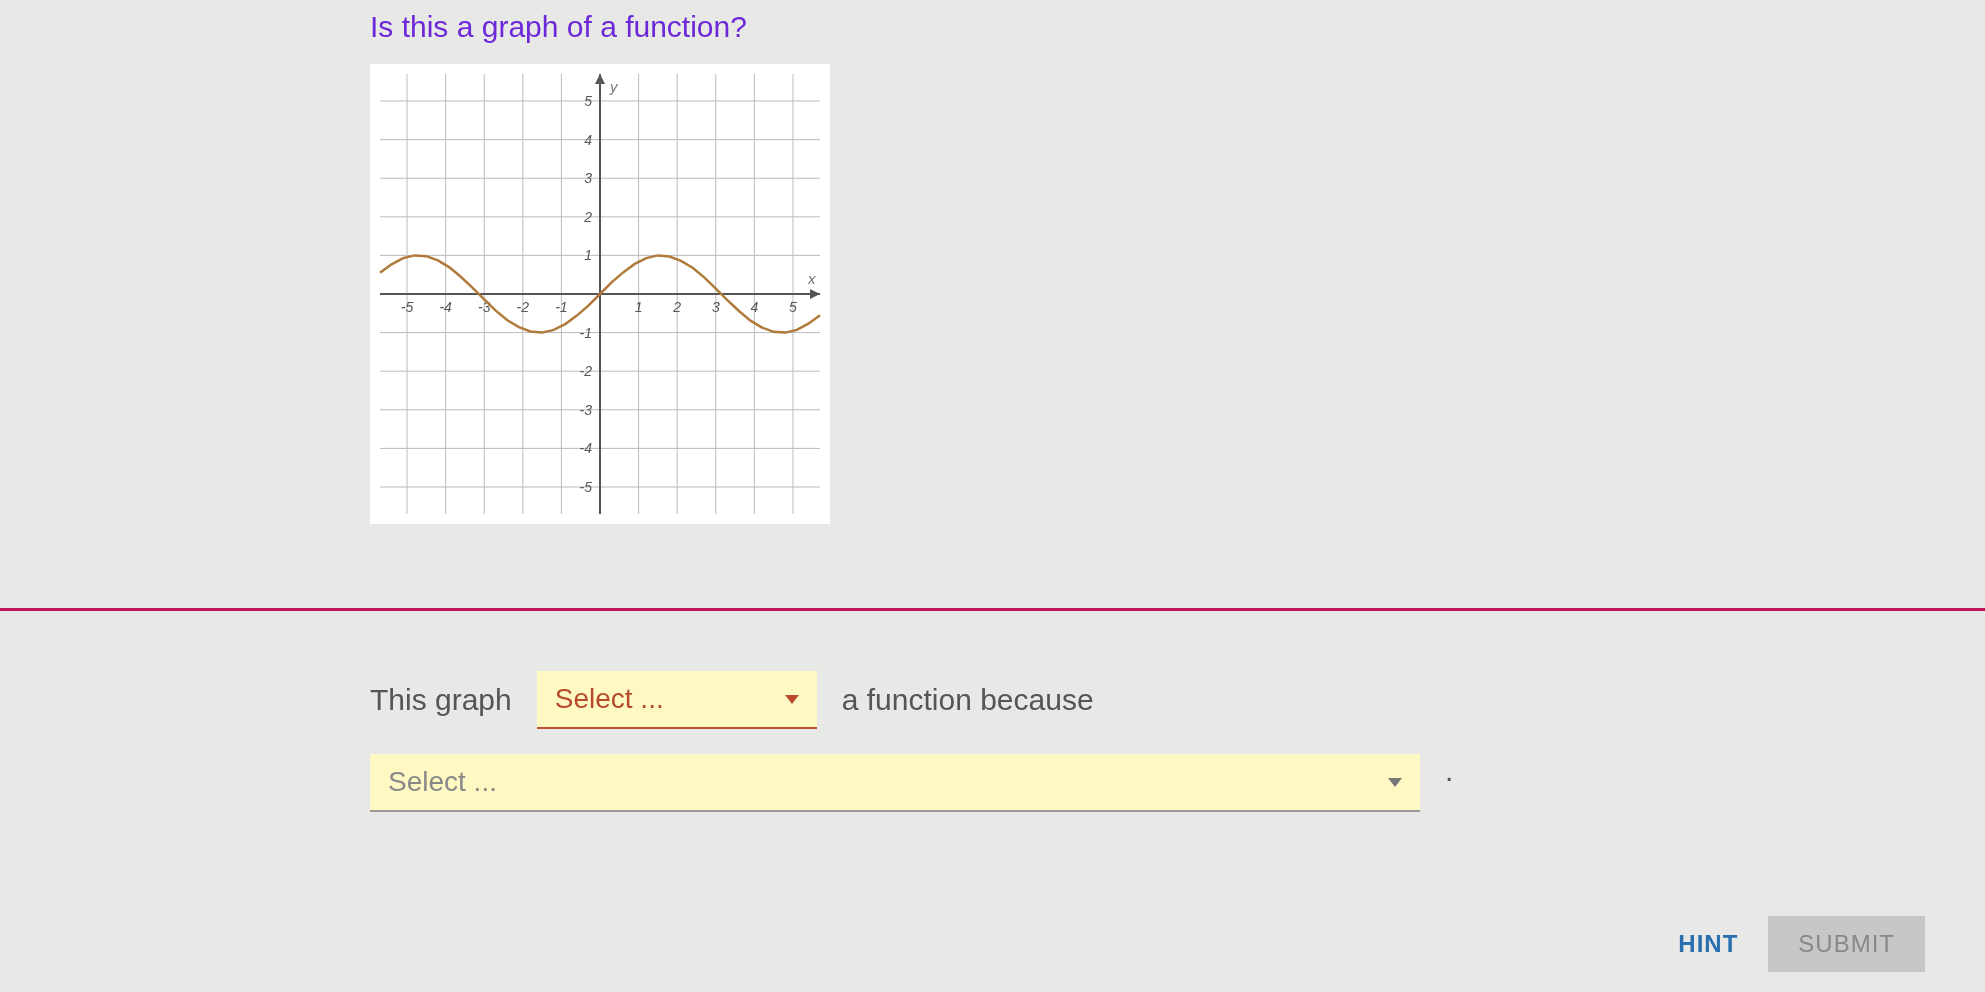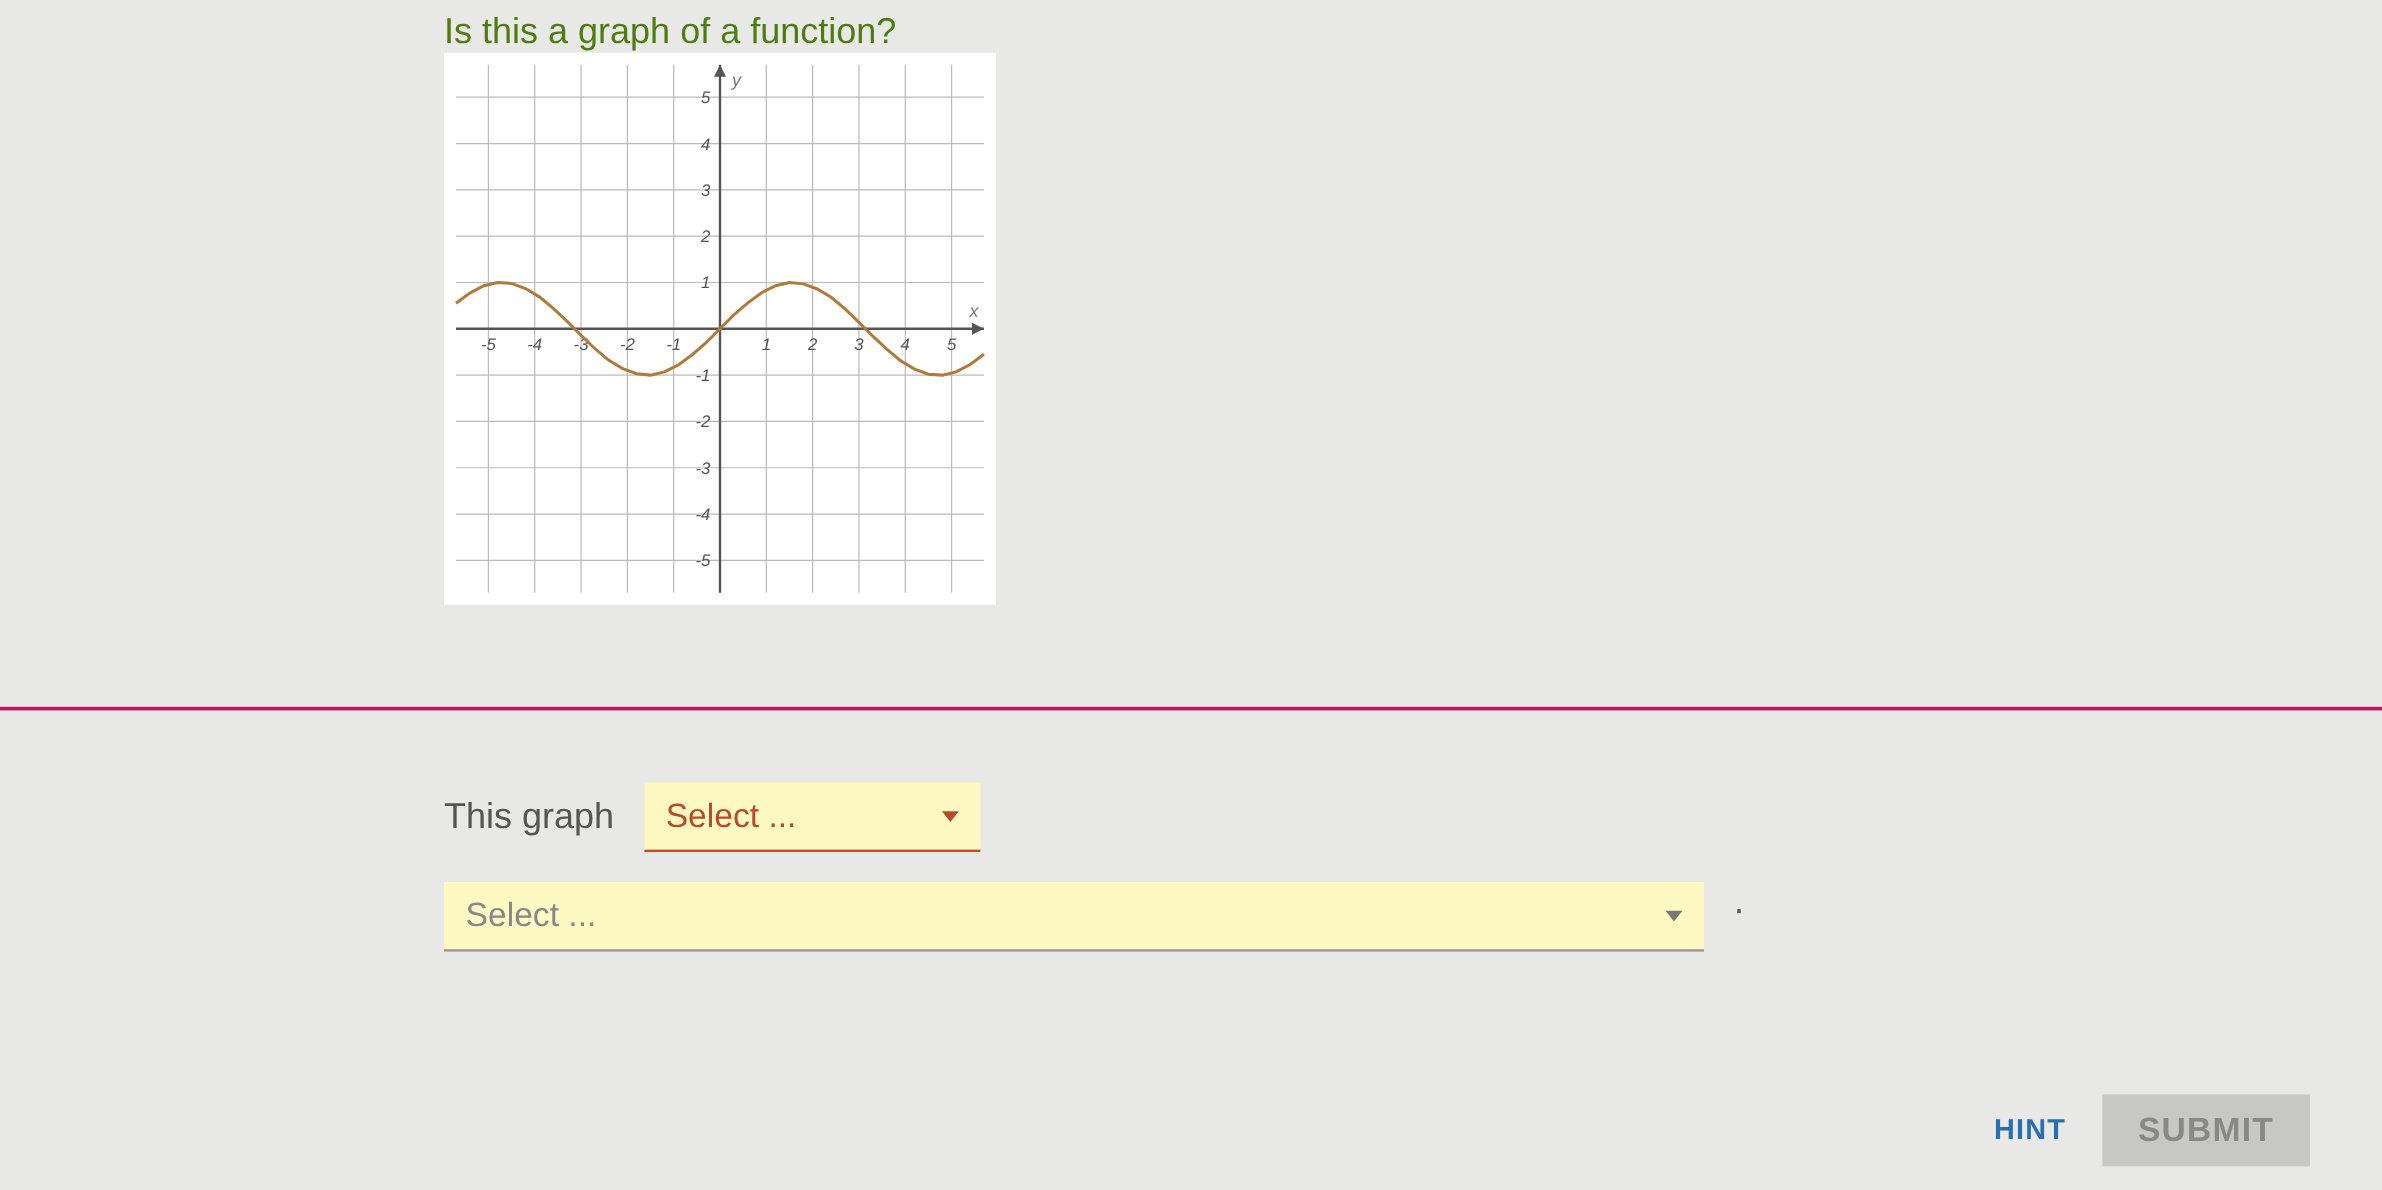--- a/index.html
+++ b/index.html
@@ -10,21 +10,22 @@
     height: 992px;
     padding: 0;
     color: #555;
     position: relative;
   }
   .content {
     padding: 10px 0 0 370px;
   }
   .question-title {
     font-size: 30px;
-    color: #4d7c0f;
+    color: #6d28d9;
+    margin-bottom: 20px;
   }
   .graph-wrap {
     background: #fff;
     display: inline-block;
     padding: 5px;
   }
   svg { display: block; }
 
   .answer-area {
     margin-top: 80px;
@@ -79,22 +80,22 @@
     font-size: 24px;
     font-weight: bold;
     background: none;
     border: none;
     cursor: pointer;
     letter-spacing: 1px;
   }
   .submit-btn {
     background: #c7c7c5;
     color: #888;
-    font-size: 28px;
-    font-weight: bold;
+    font-size: 24px;
+    font-weight: normal;
     border: none;
     padding: 14px 30px;
     cursor: pointer;
     letter-spacing: 1px;
   }
 </style>
 </head>
 <body>
 
 <div class="content">
@@ -153,20 +154,21 @@
   </div>
 </div>
 
 <div class="answer-area">
   <div class="answer-row">
     <span>This graph</span>
     <div class="select-box">
       <span class="placeholder">Select ...</span>
       <span class="caret"></span>
     </div>
+    <span>a function because</span>
   </div>
   <div class="answer-row">
     <div class="select-box wide">
       <span class="placeholder">Select ...</span>
       <span class="caret"></span>
     </div>
     <span>.</span>
   </div>
 </div>
 

